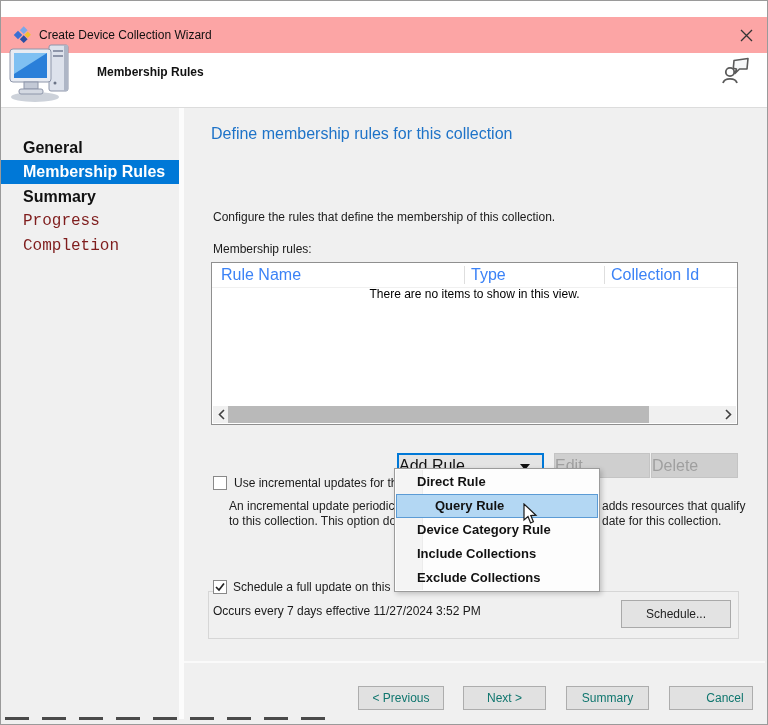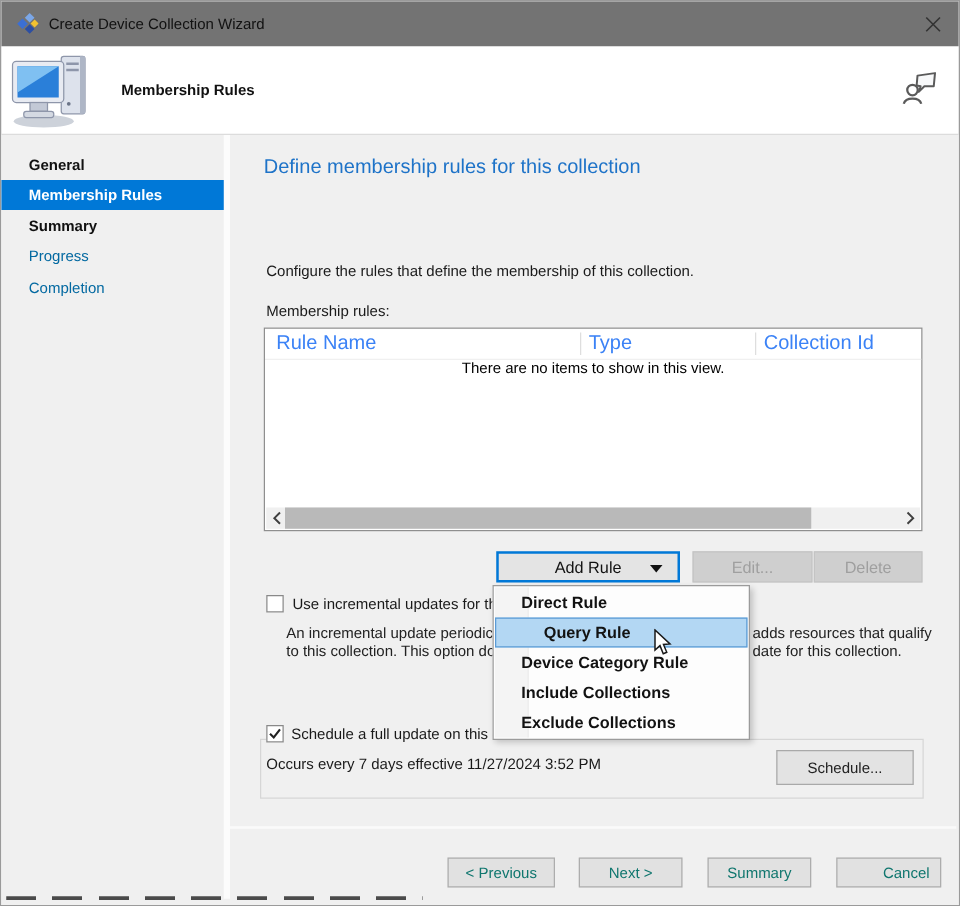--- a/index.html
+++ b/index.html
@@ -4,58 +4,58 @@
 <style>
   * { margin:0; padding:0; box-sizing:border-box; }
   html,body { background:#fff; }
   #window {
     position:relative; width:768px; height:725px; background:#fff;
     border:1px solid #9a9a9a; overflow:hidden;
     font-family:"Liberation Sans", sans-serif; color:#1a1a1a;
   }
 
   
-  .titlebar { position:absolute; left:0; top:0; right:0; height:36px; background:#737373;text-decoration:underline; }
+  .titlebar { position:absolute; left:0; top:16px; right:0; height:36px; background:#fca5a5;text-decoration:underline; }
   .title-icon { position:absolute; left:12px; top:9px; width:18px; height:18px; }
   .title-text { position:absolute; left:38px; top:0; height:36px; line-height:36px; font-size:12px; color:#111; }
   .close-btn { position:absolute; left:728px; top:3px; width:34px; height:30px; display:flex; align-items:center; justify-content:center; cursor:pointer; }
 
   
   .pc-icon { position:absolute; left:8px; top:40px; width:64px; height:62px; }
   .header-title { position:absolute; left:96px; top:64px; font-size:12px; font-weight:bold; color:#111; }
   .feedback-icon { position:absolute; left:720px; top:55px; width:30px; height:30px; }
   .header-divider { position:absolute; left:0; right:0; top:106px; height:1px; background:#dcdcdc; }
 
   
   .body-bg { position:absolute; left:0; top:107px; right:0; bottom:0; background:#f0f0f0; }
   .sidebar-sep { position:absolute; left:178px; top:107px; width:5px; bottom:5px; background:#fcfcfc; }
 
-  .nav-item { position:absolute; left:0; width:178px; height:24px; line-height:24px; padding-left:22px; font-size:12px; cursor:default; }
+  .nav-item { position:absolute; left:0; width:178px; height:24px; line-height:24px; padding-left:22px; font-size:16px; cursor:default;margin-top:16px; }
   .nav-done    { color:#111; font-weight:bold; }
   .nav-current { background:#0078d7; color:#fff; font-weight:bold; }
-  .nav-pending { color:#0369a1; }
+  .nav-pending { color:#7f1d1d;font-family:Liberation Mono, monospace; }
 
   .heading { position:absolute; left:210px; top:124px; font-size:16px; color:#1e73c8; }
   .desc { position:absolute; left:212px; top:209px; font-size:12px; }
   .rules-label { position:absolute; left:212px; top:241px; font-size:12px; }
 
   
   .rules-table { position:absolute; left:210px; top:261px; width:527px; height:163px; background:#fff; border:1px solid #8f8f8f; }
   .col-h { position:absolute; top:0; height:24px; line-height:24px; font-size:16px; color:#3b82f6; cursor:default; }
   .col-sep { position:absolute; top:3px; height:18px; width:1px; background:#dedede; }
   .thead-line { position:absolute; top:24px; left:0; right:0; height:1px; background:#f0f0f0; }
   .empty-text { position:absolute; top:24px; left:0; width:100%; text-align:center; font-size:12px; color:#000000; }
 
   .hscroll { position:absolute; left:1px; right:1px; bottom:1px; height:17px; background:#f0f0f0; }
   .hs-arrow { position:absolute; top:0; width:16px; height:17px; display:flex; align-items:center; justify-content:center; }
   .hs-left { left:0; } .hs-right { right:0; }
   .hs-thumb { position:absolute; left:15px; top:0; width:421px; height:17px; background:#b9b9b9; }
 
   
-  .action-btn { position:absolute; top:440px; height:25px; font-size:13px; display:flex; align-items:center; justify-content:center; cursor:default; }
+  .action-btn { position:absolute; top:452px; height:25px; font-size:16px; display:flex; align-items:center; justify-content:flex-start; cursor:default; }
   .add-rule { left:396px; width:147px; background:#e4e4e4; border:2px solid #0078d7; color:#111; }
   .add-caret { position:absolute; right:12px; top:9px; width:0; height:0; border-left:5px solid transparent; border-right:5px solid transparent; border-top:6px solid #111; }
   .btn-disabled { background:#cfcfcf; color:#9f9f9f; border:1px solid #c4c4c4; }
   .edit-btn { left:553px; width:96px; }
   .delete-btn { left:650px; width:87px; }
 
   
   .checkbox { width:14px; height:14px; background:#fff; border:1px solid #898989; flex:none; position:relative; }
   .cb1-wrap { position:absolute; left:212px; top:475px; display:flex; align-items:center; gap:7px; font-size:12px; }
   .inc-line { position:absolute; font-size:12px; color:#222; white-space:nowrap; }

